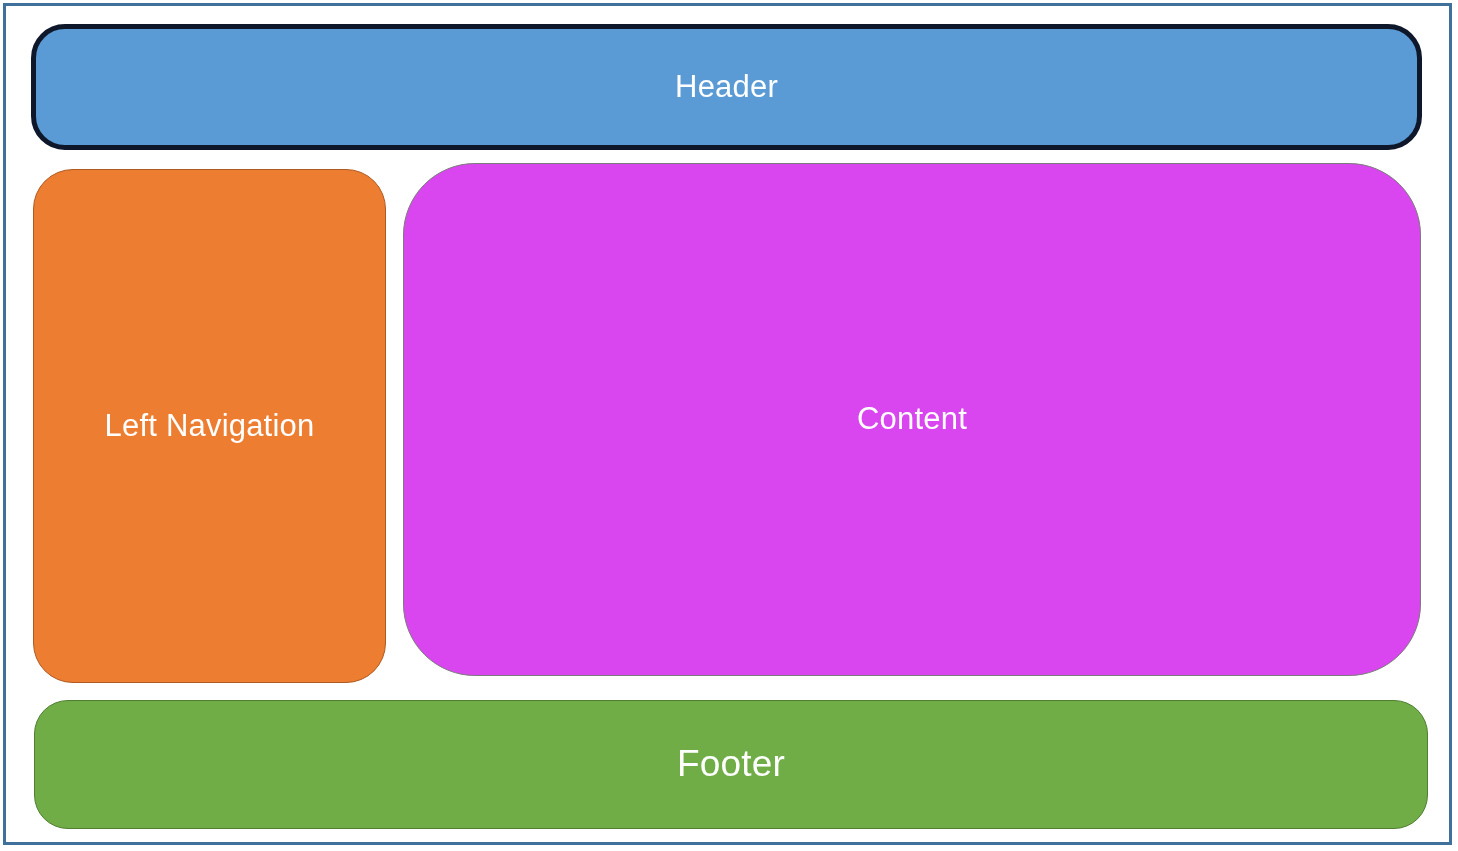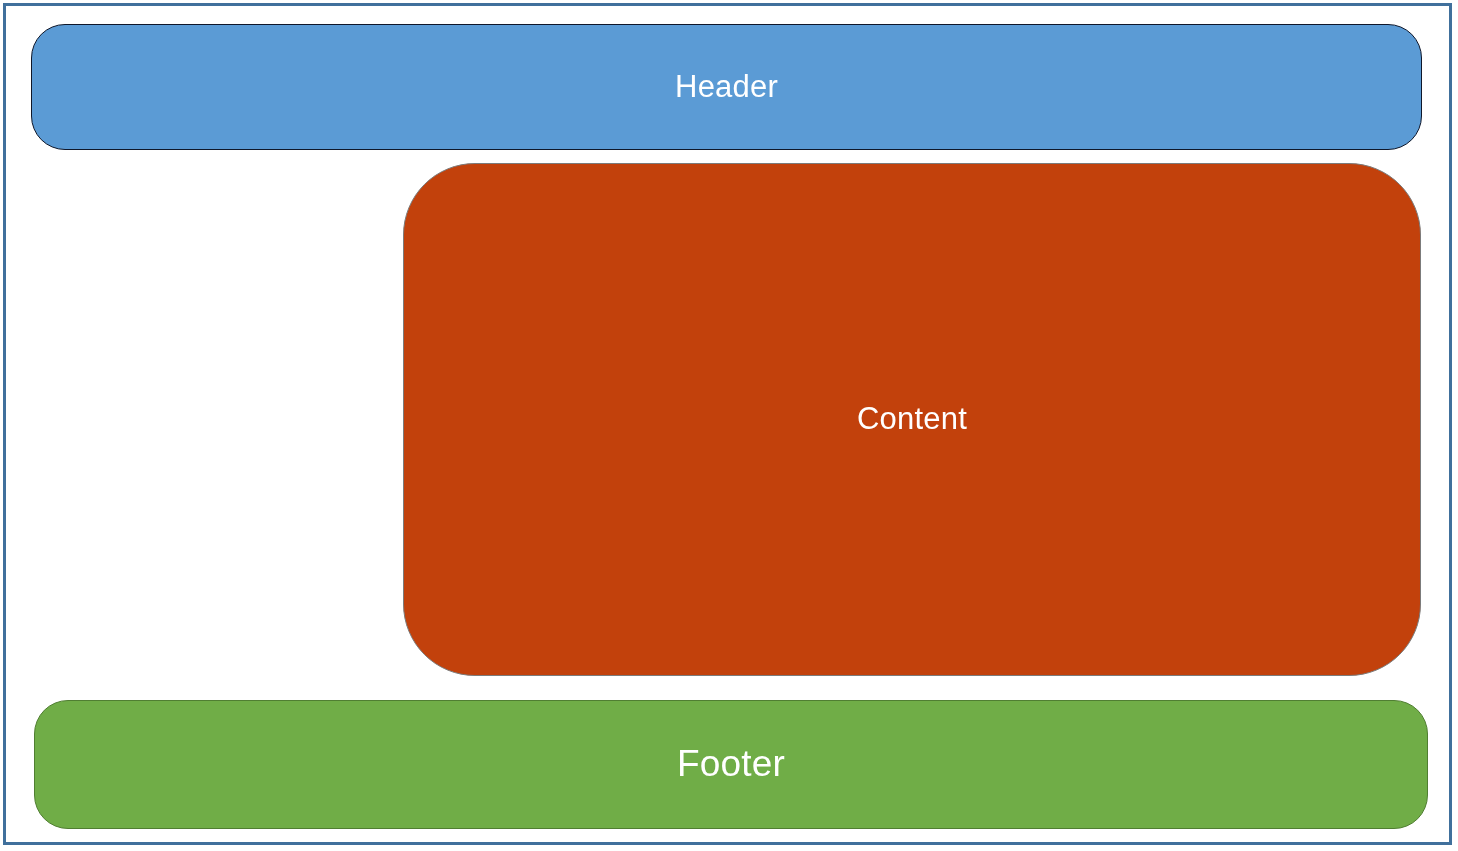--- a/index.html
+++ b/index.html
@@ -55,21 +55,21 @@
     white-space: nowrap;
   }
 
   
   #block-header {
     left: 31px;
     top: 24px;
     width: 1391px;
     height: 126px;
     background: #5B9BD5;
-    border: 1px solid #0f172a;
+    border: 5px solid #0f172a;
     border-radius: 34px;
     font-size: 31px;
   }
 
   
   #block-left-nav {
     left: 33px;
     top: 169px;
     width: 353px;
     height: 514px;
@@ -78,21 +78,21 @@
     border-radius: 40px;
     font-size: 31px;
   }
 
   
   #block-content {
     left: 403px;
     top: 163px;
     width: 1018px;
     height: 513px;
-    background: #c2410c;
+    background: #d946ef;
     border: 1px solid #7B7B7B;
     border-radius: 72px;
     font-size: 31px;
   }
 
   
   #block-footer {
     left: 34px;
     top: 700px;
     width: 1394px;
@@ -107,20 +107,23 @@
 <body>
 
 <div id="diagram-canvas">
 
   <div id="outer-frame"></div>
 
   <div class="block" id="block-header">
     <span class="block-label">Header</span>
   </div>
 
+  <div class="block" id="block-left-nav">
+    <span class="block-label">Left Navigation</span>
+  </div>
 
   <div class="block" id="block-content">
     <span class="block-label">Content</span>
   </div>
 
   <div class="block" id="block-footer">
     <span class="block-label">Footer</span>
   </div>
 
 </div>

